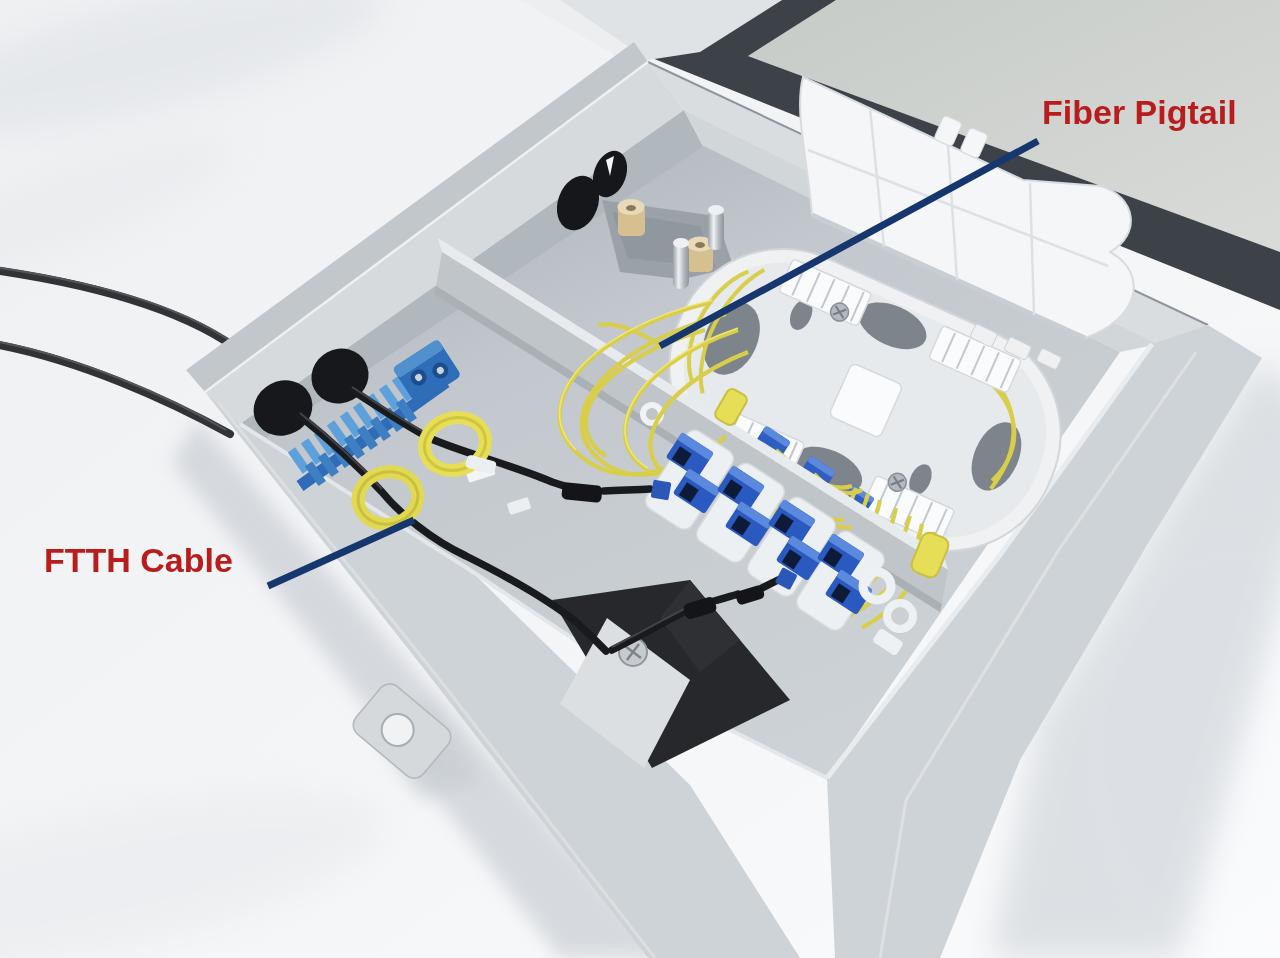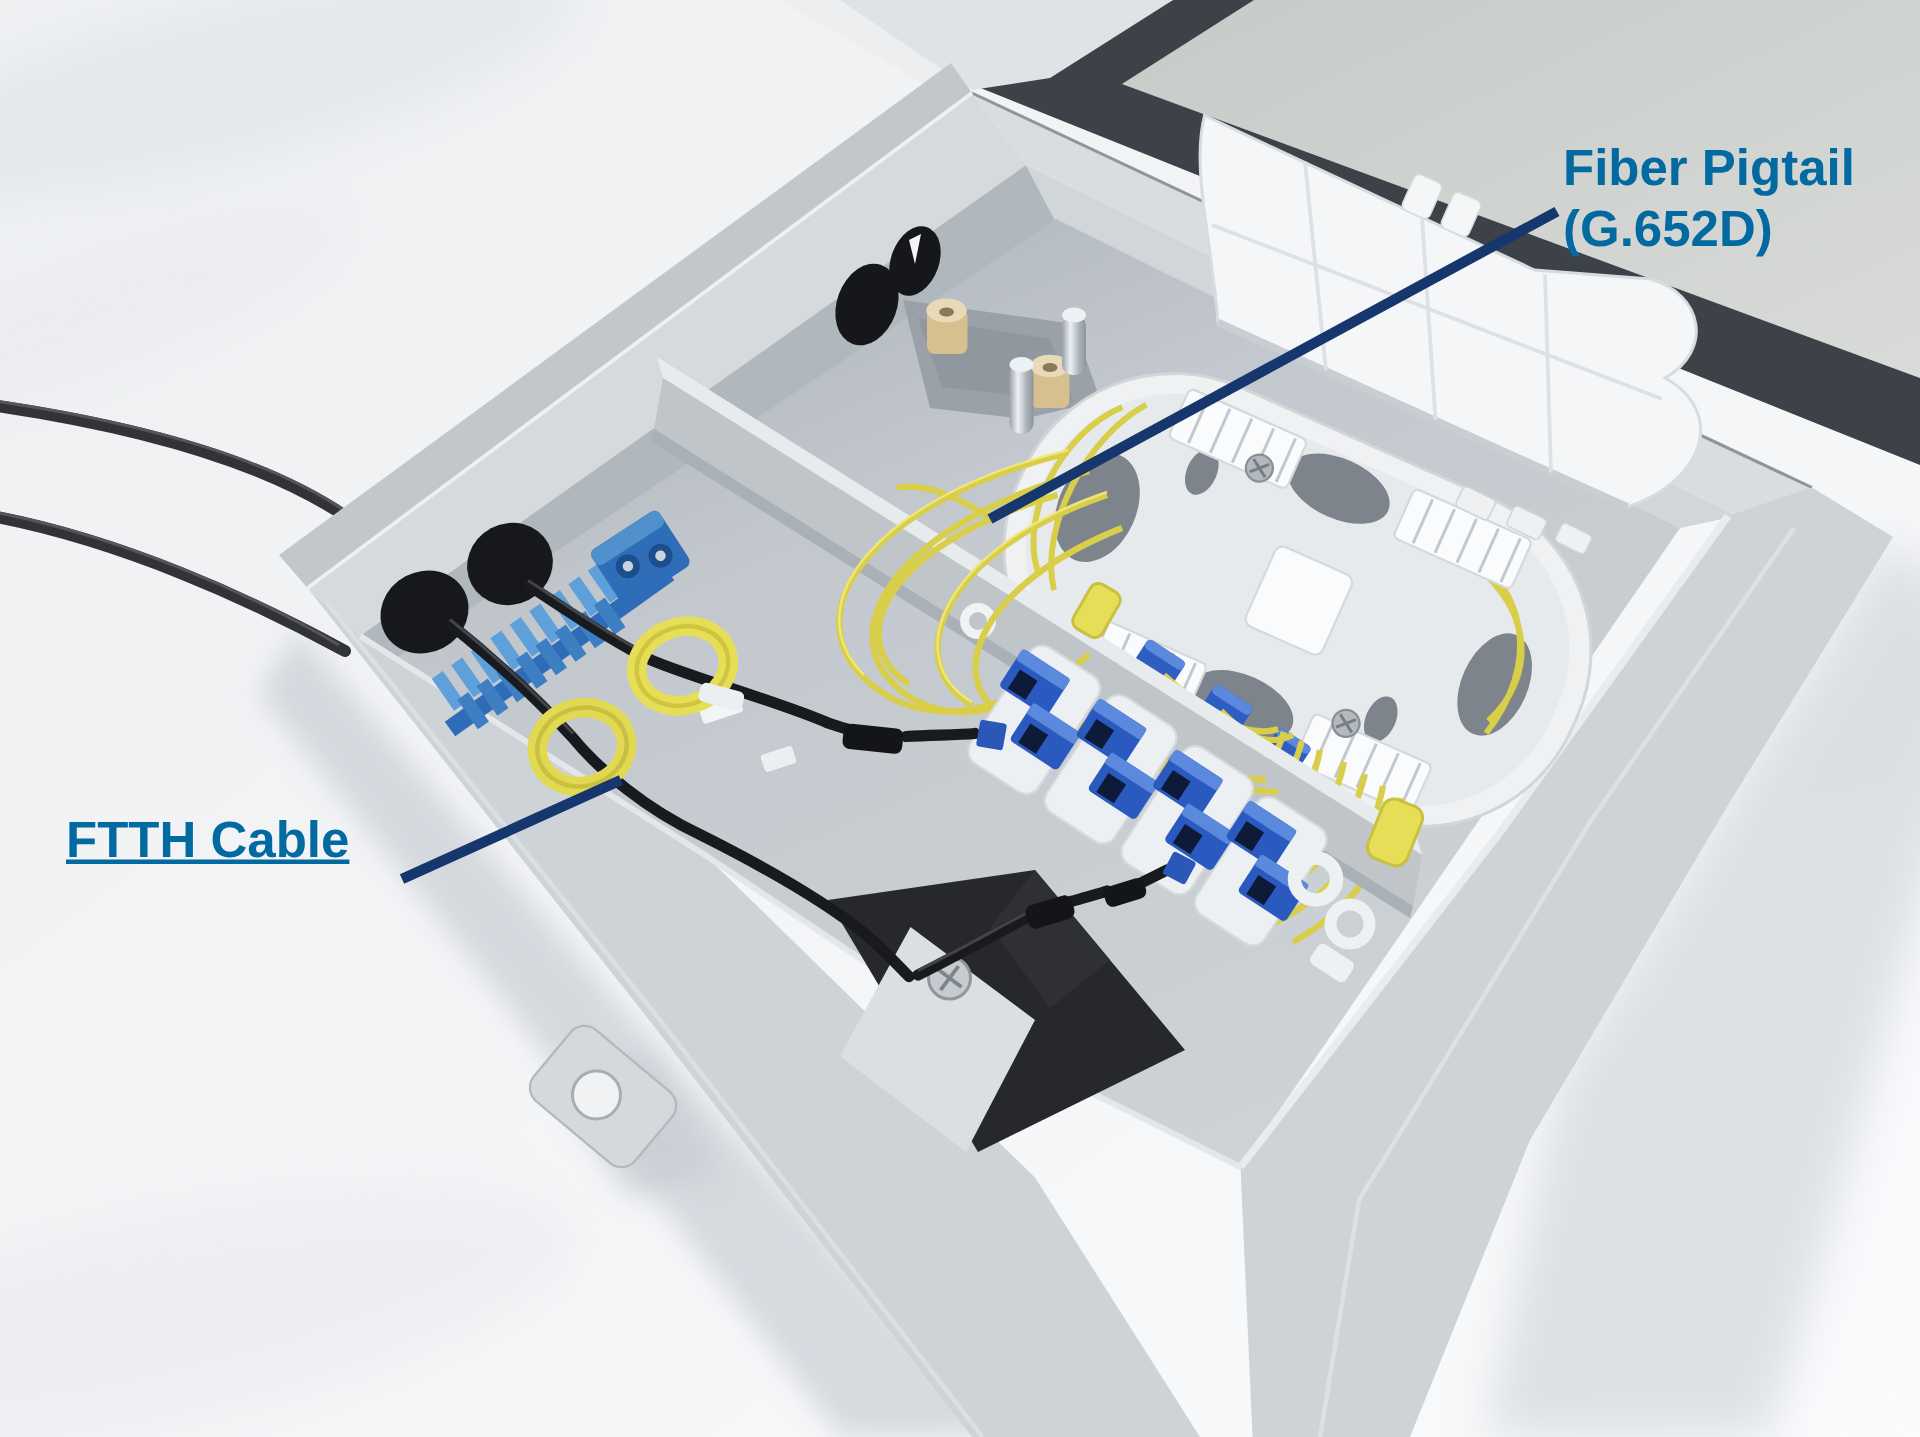--- a/index.html
+++ b/index.html
@@ -1,18 +1,18 @@
 <!DOCTYPE html>
 <html><head>
 <meta charset="utf-8">
 <style>
   html,body{margin:0;padding:0;background:#e9eaec;font-family:"Liberation Sans",sans-serif;}
   #stage{position:relative;width:1280px;height:958px;overflow:hidden;background:#f2f3f5;}
   #stage svg{position:absolute;left:0;top:0;}
-  .anno-label{position:absolute;color:#0369a1;font-weight:700;font-size:34px;line-height:41px;letter-spacing:0px;white-space:nowrap;}
+  .anno-label{position:absolute;color:#b91c1c;font-weight:700;font-size:34px;line-height:41px;letter-spacing:0px;white-space:nowrap;}
   .anno-label span{display:block;}
 </style>
 </head>
 <body>
 
 <div id="stage">
 <svg width="1280" height="958" viewBox="0 0 1280 958">
   <defs>
     <filter id="soft" x="-40%" y="-40%" width="180%" height="180%">
           <feGaussianBlur stdDeviation="9"></feGaussianBlur>
@@ -401,18 +401,17 @@
   </g>
 
   <g>
     <line x1="1038" y1="141" x2="660" y2="346" stroke="#16366e" stroke-width="7"></line>
     <line x1="268" y1="586" x2="414" y2="520" stroke="#16366e" stroke-width="7"></line>
   </g>
 </svg>
 
 <div class="anno-label" style="left:1042px;top:92px;">
   <span>Fiber Pigtail</span>
-  <span>(G.652D)</span>
 </div>
-<div class="anno-label" style="left:44px;top:540px;text-decoration:underline;">
+<div class="anno-label" style="left:44px;top:540px;">
   <span>FTTH Cable</span>
 </div>
 </div>
 
 </body></html>

